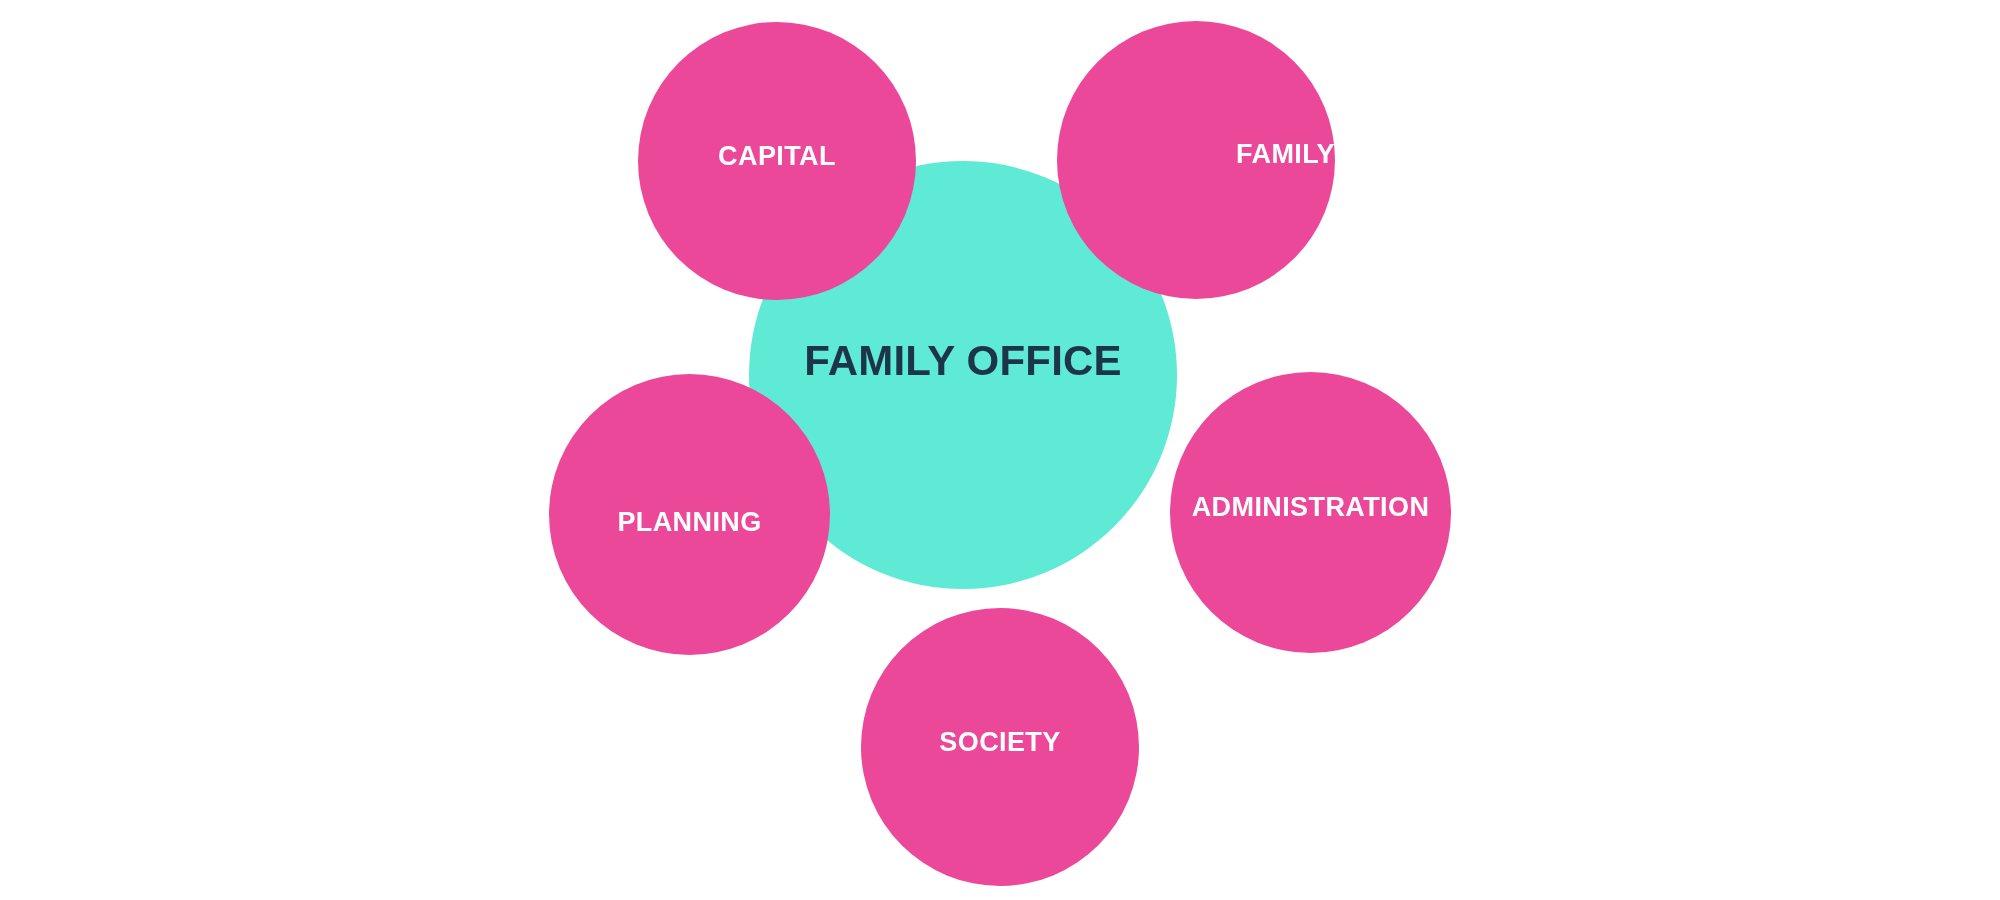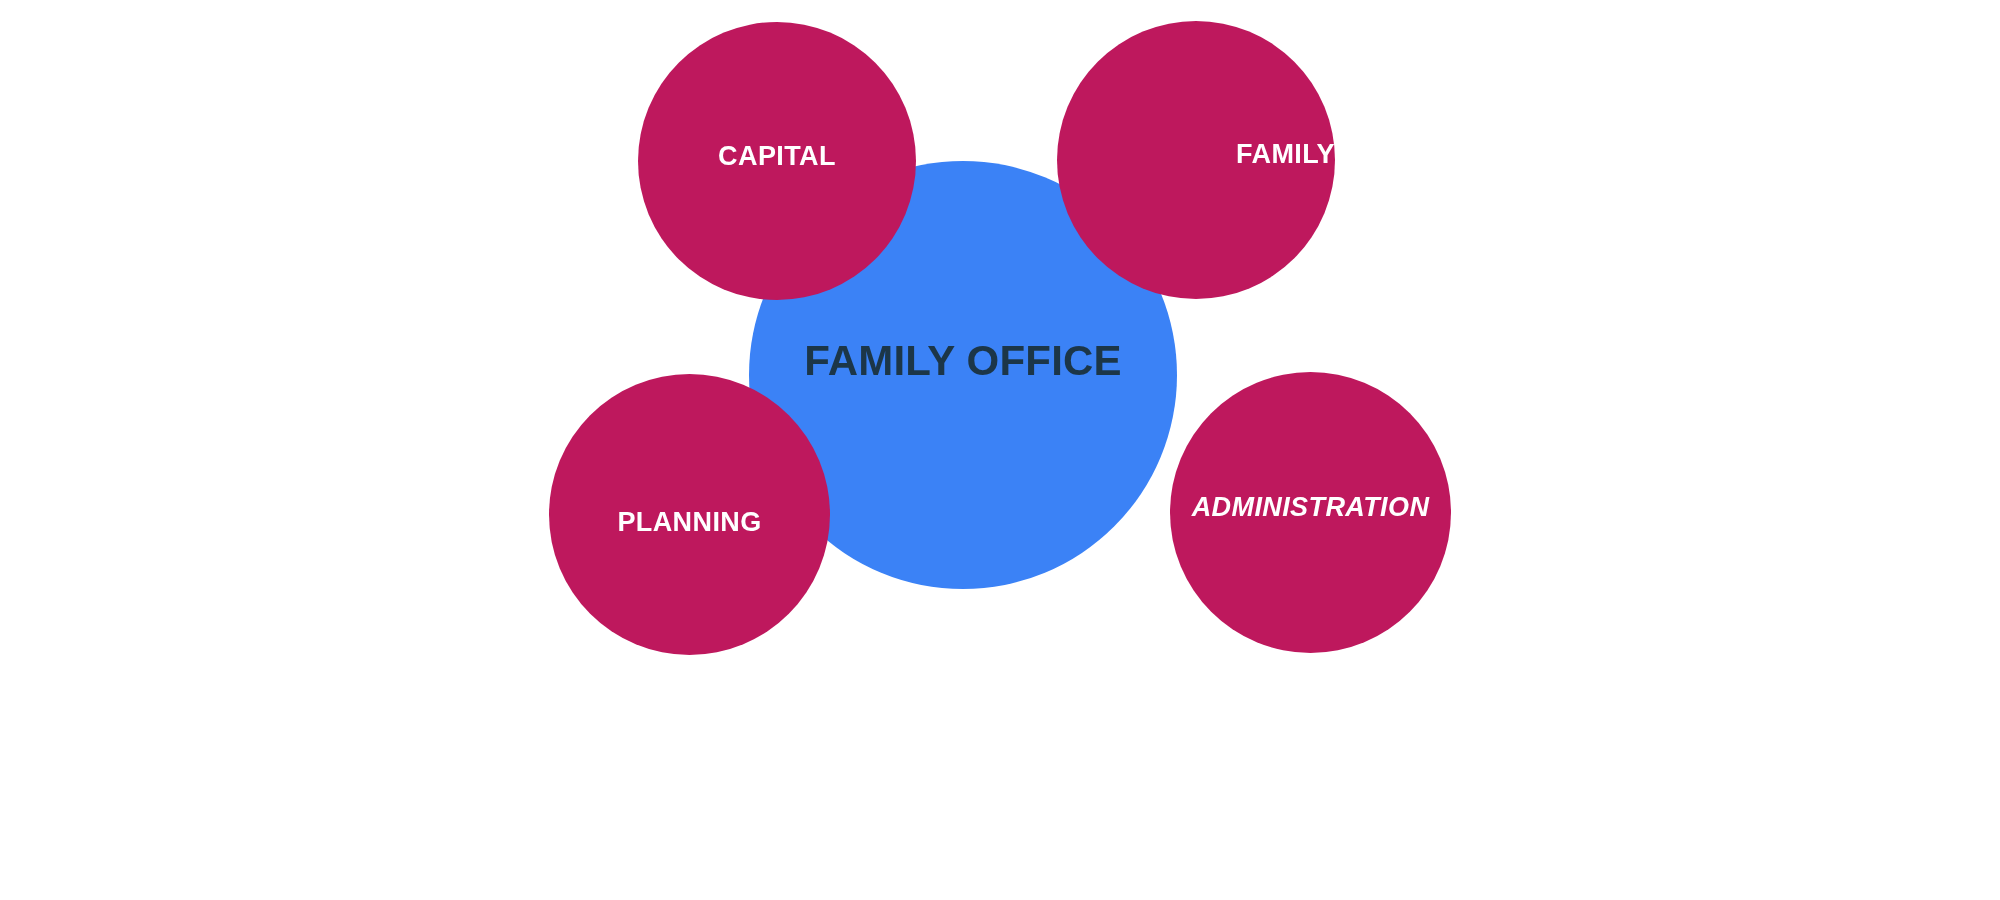--- a/index.html
+++ b/index.html
@@ -18,21 +18,21 @@
     position: relative;
     width: 2000px;
     height: 900px;
     background: #ffffff;
   }
 
   
   .hub-circle {
     position: absolute;
     border-radius: 50%;
-    background: #3b82f6;
+    background: #5eead4;
     display: flex;
     align-items: center;
     justify-content: center;
     z-index: 1;
   }
   .hub-label {
     text-align: center;
     color: #1c3648;
     font-weight: bold;
     font-size: 42px;
@@ -42,21 +42,21 @@
     user-select: none;
   }
   .hub-label .hub-line {
     display: block;
   }
 
   
   .node-circle {
     position: absolute;
     border-radius: 50%;
-    background: #be185d;
+    background: #ec4899;
     display: flex;
     align-items: center;
     justify-content: center;
     z-index: 2;
   }
   .node-label {
     color: #ffffff;
     font-weight: bold;
     font-size: 27px;
     letter-spacing: 0.4px;
@@ -71,21 +71,21 @@
   #node-capital        { left: 638px;  top: 22px;  width: 278px; height: 278px; }
   #node-family         { left: 1057px; top: 21px;  width: 278px; height: 278px; justify-content: flex-end; }
   #node-planning       { left: 549px;  top: 374px; width: 281px; height: 281px; }
   #node-administration { left: 1170px; top: 372px; width: 281px; height: 281px; }
   #node-society        { left: 861px;  top: 608px; width: 278px; height: 278px; }
 
   
   #node-capital .node-label        { transform: translateY(-5px); }
   #node-family .node-label         { transform: translateY(-6px); }
   #node-planning .node-label       { transform: translateY(-4px); margin-top: 24px; }
-  #node-administration .node-label { transform: translateY(-5px); font-style: italic; }
+  #node-administration .node-label { transform: translateY(-5px); }
   #node-society .node-label        { transform: translateY(-5px); }
   #hub .hub-label                  { transform: translateY(-14px); }
 </style>
 </head>
 <body>
 
 <div id="diagram-canvas">
 
   <div id="hub" class="hub-circle">
     <div class="hub-label">
@@ -102,14 +102,17 @@
   </div>
 
   <div id="node-planning" class="node-circle">
     <span class="node-label">PLANNING</span>
   </div>
 
   <div id="node-administration" class="node-circle">
     <span class="node-label">ADMINISTRATION</span>
   </div>
 
+  <div id="node-society" class="node-circle">
+    <span class="node-label">SOCIETY</span>
+  </div>
 
 </div>
 
 </body></html>

